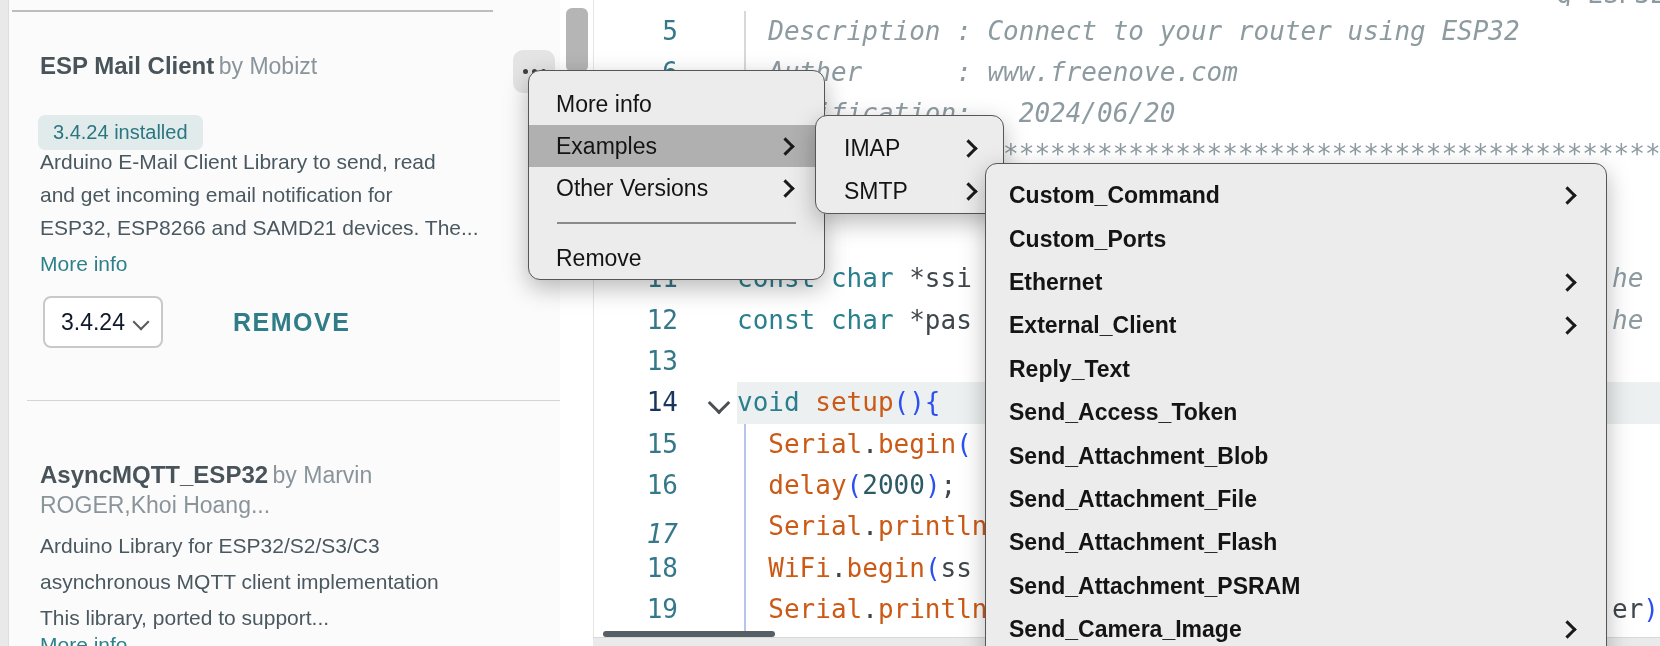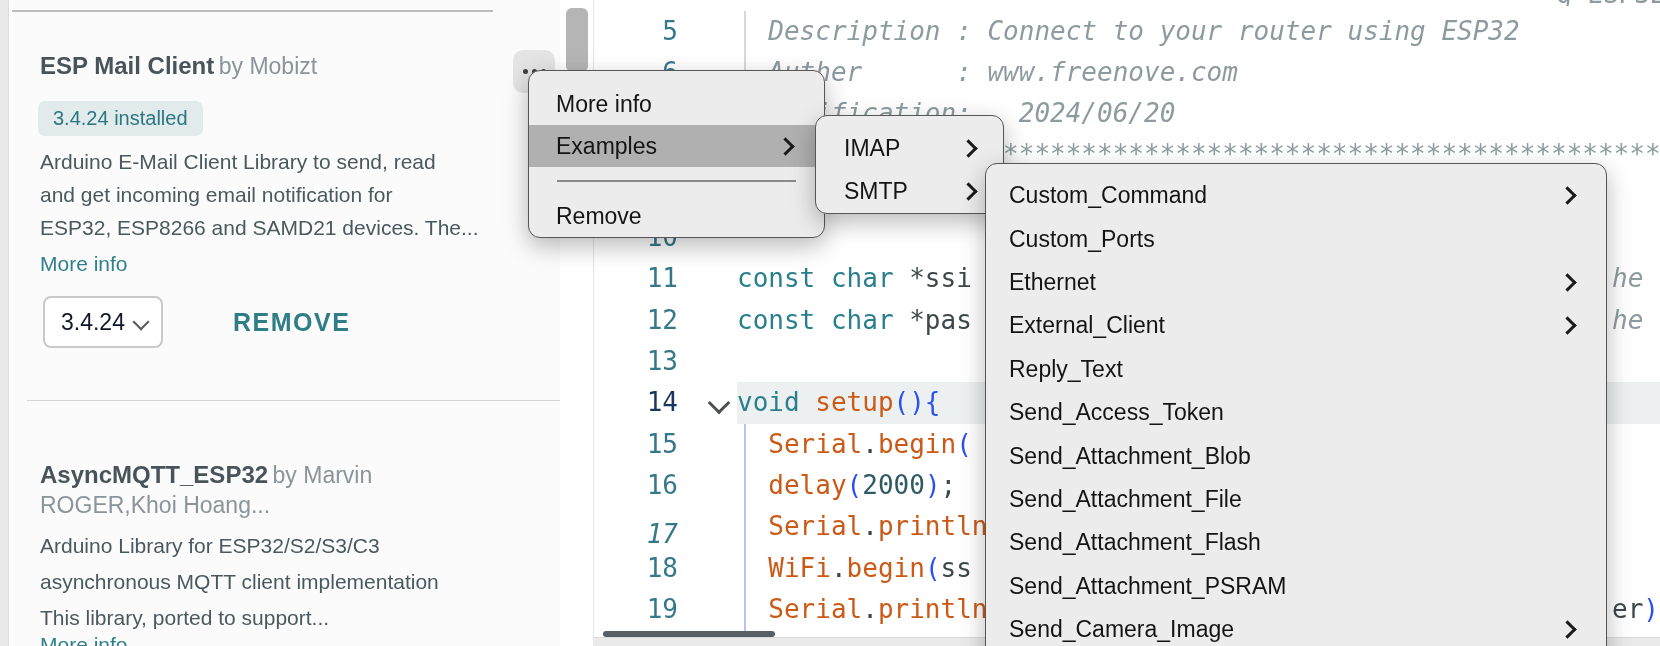--- a/index.html
+++ b/index.html
@@ -6,21 +6,21 @@
   body{width:1660px;height:646px;position:relative;overflow:hidden;background:#ffffff;
        font-family:"Liberation Sans",sans-serif;-webkit-font-smoothing:antialiased;}
   .abs{position:absolute;}
 
   
   #panel{left:0;top:0;width:560px;height:646px;background:#fbfbfb;}
   #panel-edge{left:0;top:0;width:8px;height:646px;background:#e9e9e9;border-right:1px solid #ddd;}
   #panel-topline{left:12px;top:10px;width:481px;height:2px;background:#bdbdbd;}
   .card-title{font-size:24px;font-weight:bold;color:#49545a;}
   .card-author{font-size:23px;font-weight:normal;color:#8a949b;}
-  #badge1{left:38px;top:101px;background:#e1ebec;color:#2c7680;font-size:20px;
+  #badge1{left:38px;top:115px;background:#e1ebec;color:#2c7680;font-size:20px;
           padding:6px 15px;border-radius:7px;}
   .desc{font-size:21px;color:#4a5860;line-height:33px;}
   .teal-link{color:#2e818a;font-size:21px;}
   #ver-select{left:43px;top:296px;width:120px;height:52px;background:#fff;
               border:2px solid #c9c9c9;border-radius:8px;box-sizing:border-box;}
   #ver-select .val{position:absolute;left:16px;top:11px;font-size:23px;color:#0f172a;}
   #remove-btn{left:233px;top:308px;font-size:25px;font-weight:bold;color:#2f7d86;letter-spacing:1.5px;}
   #card-divider{left:27px;top:400px;width:533px;height:1px;background:#d4d4d4;}
   #panel-vthumb{left:566px;top:8px;width:22px;height:64px;background:#b5b5b5;border-radius:6px;}
 
@@ -55,21 +55,21 @@
   .menu-sep{height:2px;background:#8a8a8a;margin:13px 28px;}
   .chev{position:absolute;width:10px;height:10px;border-top:3px solid #1a1a1a;
         border-right:3px solid #1a1a1a;transform:rotate(45deg);}
   #ctx-menu{left:528px;top:70px;width:297px;}
   #ctx-menu .menu-item{padding-left:27px;}
   #ctx-menu .chev{right:32px;}
   #imap-menu{left:815px;top:115px;width:189px;padding-top:11px;}
   #imap-menu .menu-item{height:43px;padding-left:28px;}
   #imap-menu .chev{right:28px;}
   #smtp-menu{left:985px;top:163px;width:622px;height:520px;padding-top:10px;}
-  #smtp-menu .menu-item{height:43.4px;padding-left:23px;}
+  #smtp-menu .menu-item{height:43.4px;padding-left:23px;font-weight:bold;}
   #smtp-menu .chev{right:32px;}
   .down-chev{position:absolute;width:10px;height:10px;border-top:2.5px solid #5a5a5a;
              border-right:2.5px solid #5a5a5a;transform:rotate(135deg);}
 
   #dots-btn{left:513px;top:50px;width:42px;height:43px;border-radius:10px;background:#e4e4e4;
             display:flex;align-items:center;justify-content:center;gap:4px;}
   #dots-btn i{width:5px;height:5px;border-radius:50%;background:#3c4043;}
 </style>
 </head>
 <body>
@@ -166,20 +166,24 @@
 </div>
 
 <div id="ctx-menu" class="menu">
     <div class="menu-item">
       <span>More info</span>
     </div>
     <div class="menu-item hl">
       <span>Examples</span>
       <span class="chev"></span>
     </div>
+    <div class="menu-item">
+      <span>Other Versions</span>
+      <span class="chev"></span>
+    </div>
     <div class="menu-sep"></div>
     <div class="menu-item">
       <span>Remove</span>
     </div>
   </div>
 <div id="imap-menu" class="menu">
     <div class="menu-item">
       <span>IMAP</span>
       <span class="chev"></span>
     </div>

